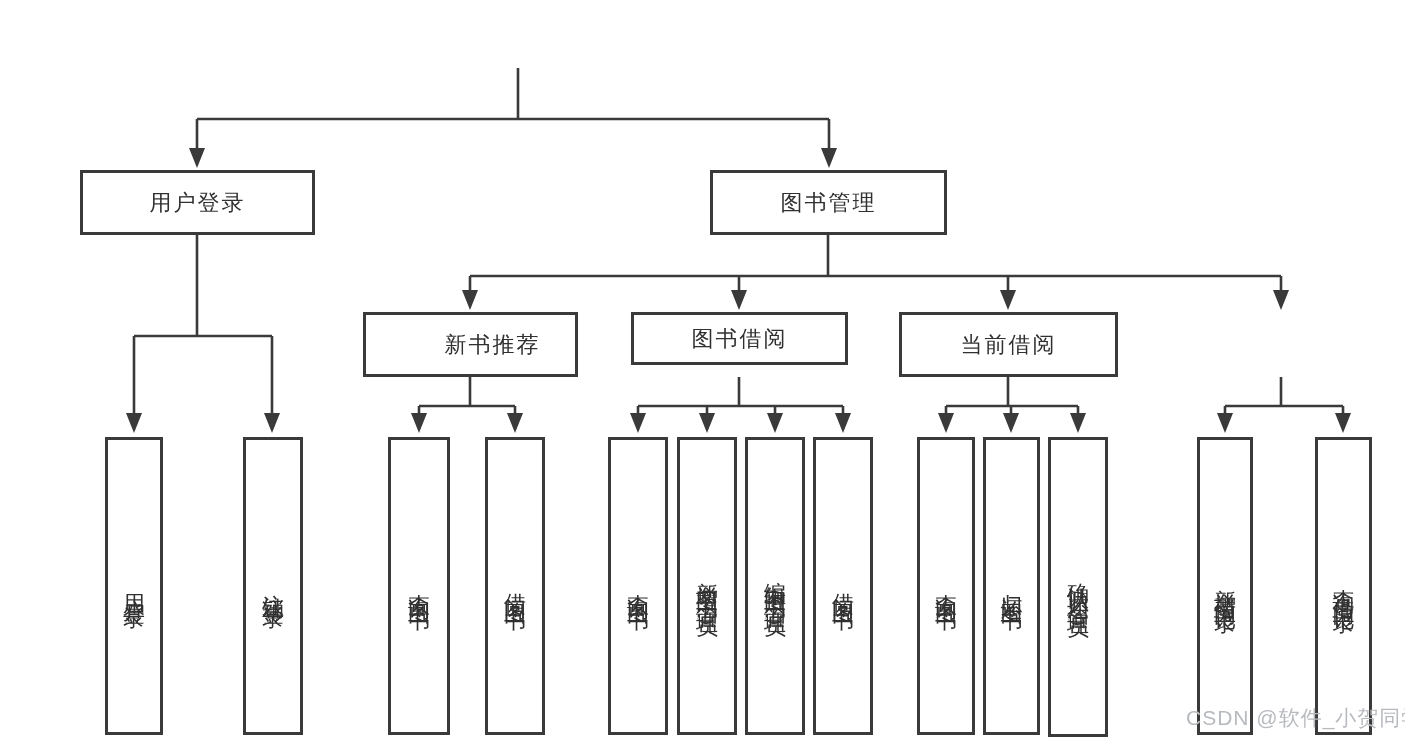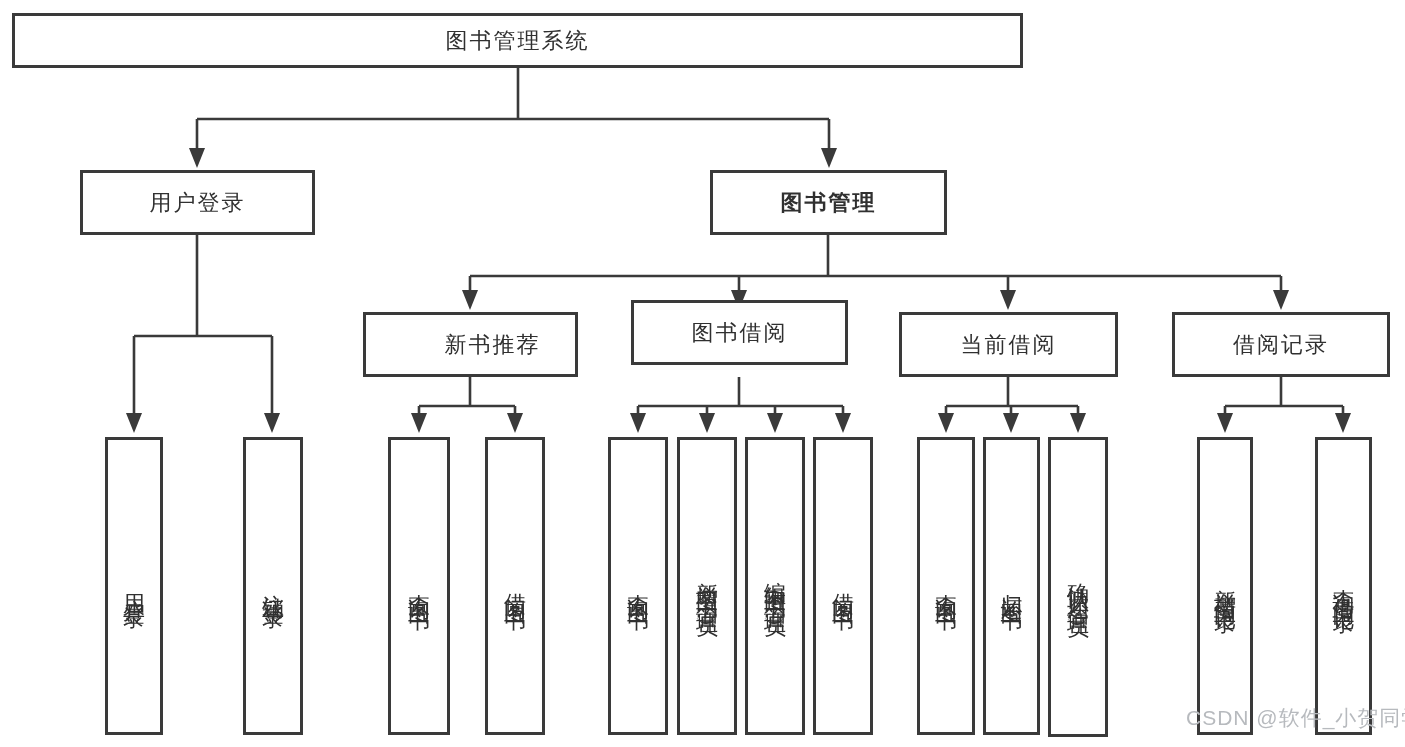--- a/index.html
+++ b/index.html
@@ -100,42 +100,36 @@
       <polygon class="arrowhead" points="1003,413 1019,413 1011,433"></polygon>
       <polygon class="arrowhead" points="1070,413 1086,413 1078,433"></polygon>
     </g>
     <g>
       <path class="connector" d="M1281,377 L1281,406 M1225,406 L1343,406 M1225,406 L1225,414 M1343,406 L1343,414"></path>
       <polygon class="arrowhead" points="1217,413 1233,413 1225,433"></polygon>
       <polygon class="arrowhead" points="1335,413 1351,413 1343,433"></polygon>
     </g>
   </svg>
 
-  <div class="node" style="left:12px; top:13px; width:1011px; height:55px;">
-    <span class="lbl">图书管理系统</span>
-  </div>
 
   <div class="node" style="left:80px; top:170px; width:235px; height:65px;">
     <span class="lbl">用户登录</span>
   </div>
-  <div class="node" style="left:710px; top:170px; width:237px; height:65px;font-weight:bold;">
+  <div class="node" style="left:710px; top:170px; width:237px; height:65px;">
     <span class="lbl">图书管理</span>
   </div>
 
   <div class="node" style="left:363px; top:312px; width:215px; height:65px;padding-left:44px;">
     <span class="lbl">新书推荐</span>
   </div>
-  <div class="node" style="left:631px; top:300px; width:217px; height:65px;">
+  <div class="node" style="left:631px; top:312px; width:217px; height:53px;">
     <span class="lbl">图书借阅</span>
   </div>
   <div class="node" style="left:899px; top:312px; width:219px; height:65px;text-align:right;">
     <span class="lbl">当前借阅</span>
-  </div>
-  <div class="node" style="left:1172px; top:312px; width:218px; height:65px;">
-    <span class="lbl">借阅记录</span>
   </div>
 
   <div class="node vertical" style="left:105px; top:437px; width:58px; height:298px;">
     <span class="lbl">用户登录</span>
   </div>
   <div class="node vertical" style="left:243px; top:437px; width:60px; height:298px;">
     <span class="lbl">注销登录</span>
   </div>
 
   <div class="node vertical" style="left:388px; top:437px; width:62px; height:298px;">

